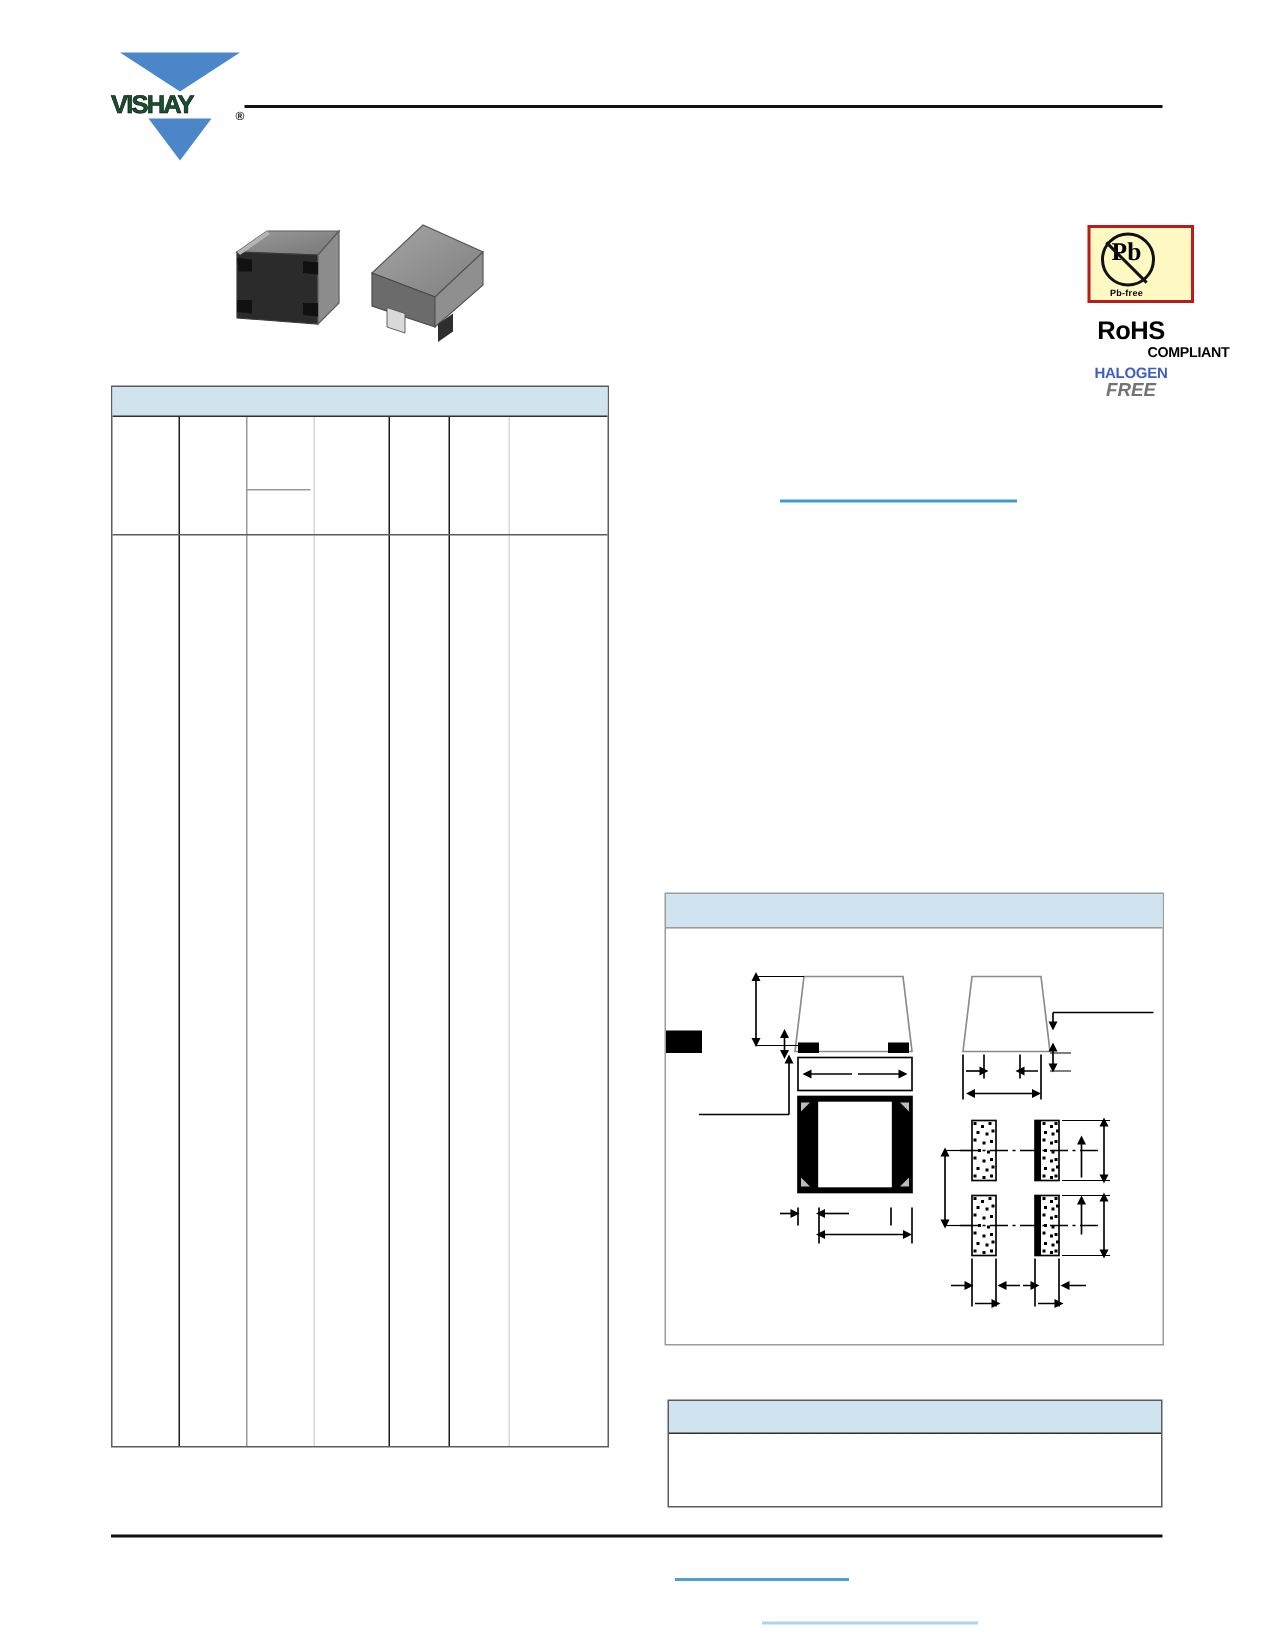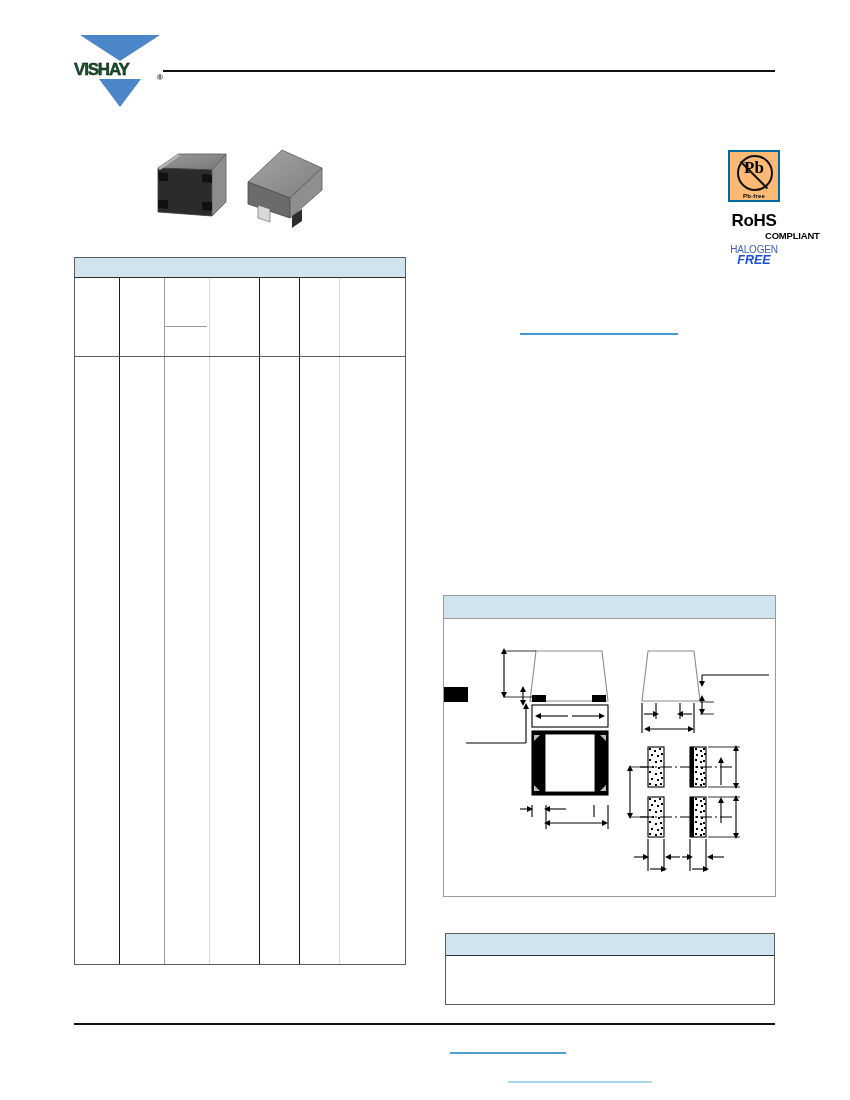--- a/index.html
+++ b/index.html
@@ -47,22 +47,23 @@
   
   .photos{position:absolute;left:152px;top:142px;width:175px;height:96px;}
   .photo{position:absolute;}
   .ph-a{left:0px;top:8px;width:80px;height:78px;}
   .ph-b{left:92px;top:0px;width:83px;height:88px;}
 
   
   .rohs{position:absolute;left:725px;top:150px;width:58px;height:110px;text-align:center;}
   .pbfree-box{
     width:48px;height:48px;margin:0 auto;
-    border:2px solid #0369a1;background:#fdba74;
+    border:2px solid #b91c1c;background:#fef9c3;
     position:relative;
+    padding-left:19px;
   }
   .pbfree-circ{
     position:absolute;left:7px;top:3px;width:32px;height:32px;
     border:2px solid #111;border-radius:50%;
   }
   .pbfree-pb{
     position:absolute;left:0;top:6px;width:48px;
     font-size:17px;font-weight:bold;font-family:"Liberation Serif",serif;
     line-height:20px;
   }
@@ -70,22 +71,22 @@
     position:absolute;left:9px;top:4px;width:2px;height:38px;
     background:#111;transform:rotate(-45deg);transform-origin:center;
     margin-left:14px;
   }
   .pbfree-cap{
     position:absolute;left:0;bottom:1px;width:48px;
     font-size:6px;font-weight:bold;letter-spacing:0.2px;
   }
   .rohs-title{font-size:17px;font-weight:bold;margin-top:9px;letter-spacing:-0.3px;}
   .rohs-sub{font-size:9.5px;font-weight:bold;letter-spacing:-0.2px;margin-top:-1px;margin-left:40px;}
-  .hal-1{font-size:10px;font-weight:normal;color:#3f5fc0;margin-top:3px;letter-spacing:-0.2px;}
-  .hal-2{font-size:12.5px;font-weight:bold;font-style:italic;color:#1d4ed8;margin-top:-2px;}
+  .hal-1{font-size:10px;font-weight:bold;color:#3f5fc0;margin-top:3px;letter-spacing:-0.2px;}
+  .hal-2{font-size:12.5px;font-weight:bold;font-style:italic;color:#737373;margin-top:-2px;}
 
   
   .tbl{position:absolute;border:1px solid #5c5c5c;background:#fff;box-sizing:border-box;}
   .tbl-head{background:#cfe4ef;border-bottom:1px solid #2f2f2f;box-sizing:border-box;width:100%;}
   .tbl-body{position:relative;width:100%;box-sizing:border-box;}
   .vline{position:absolute;top:0;bottom:0;width:1px;background:#1d1d1d;}
   .vline.soft{background:#9a9a9a;}
   .vline.softer{background:#d7d7d7;}
   .hline{position:absolute;left:0;right:0;height:1px;background:#5c5c5c;}
   .hline.soft{background:#9a9a9a;}

